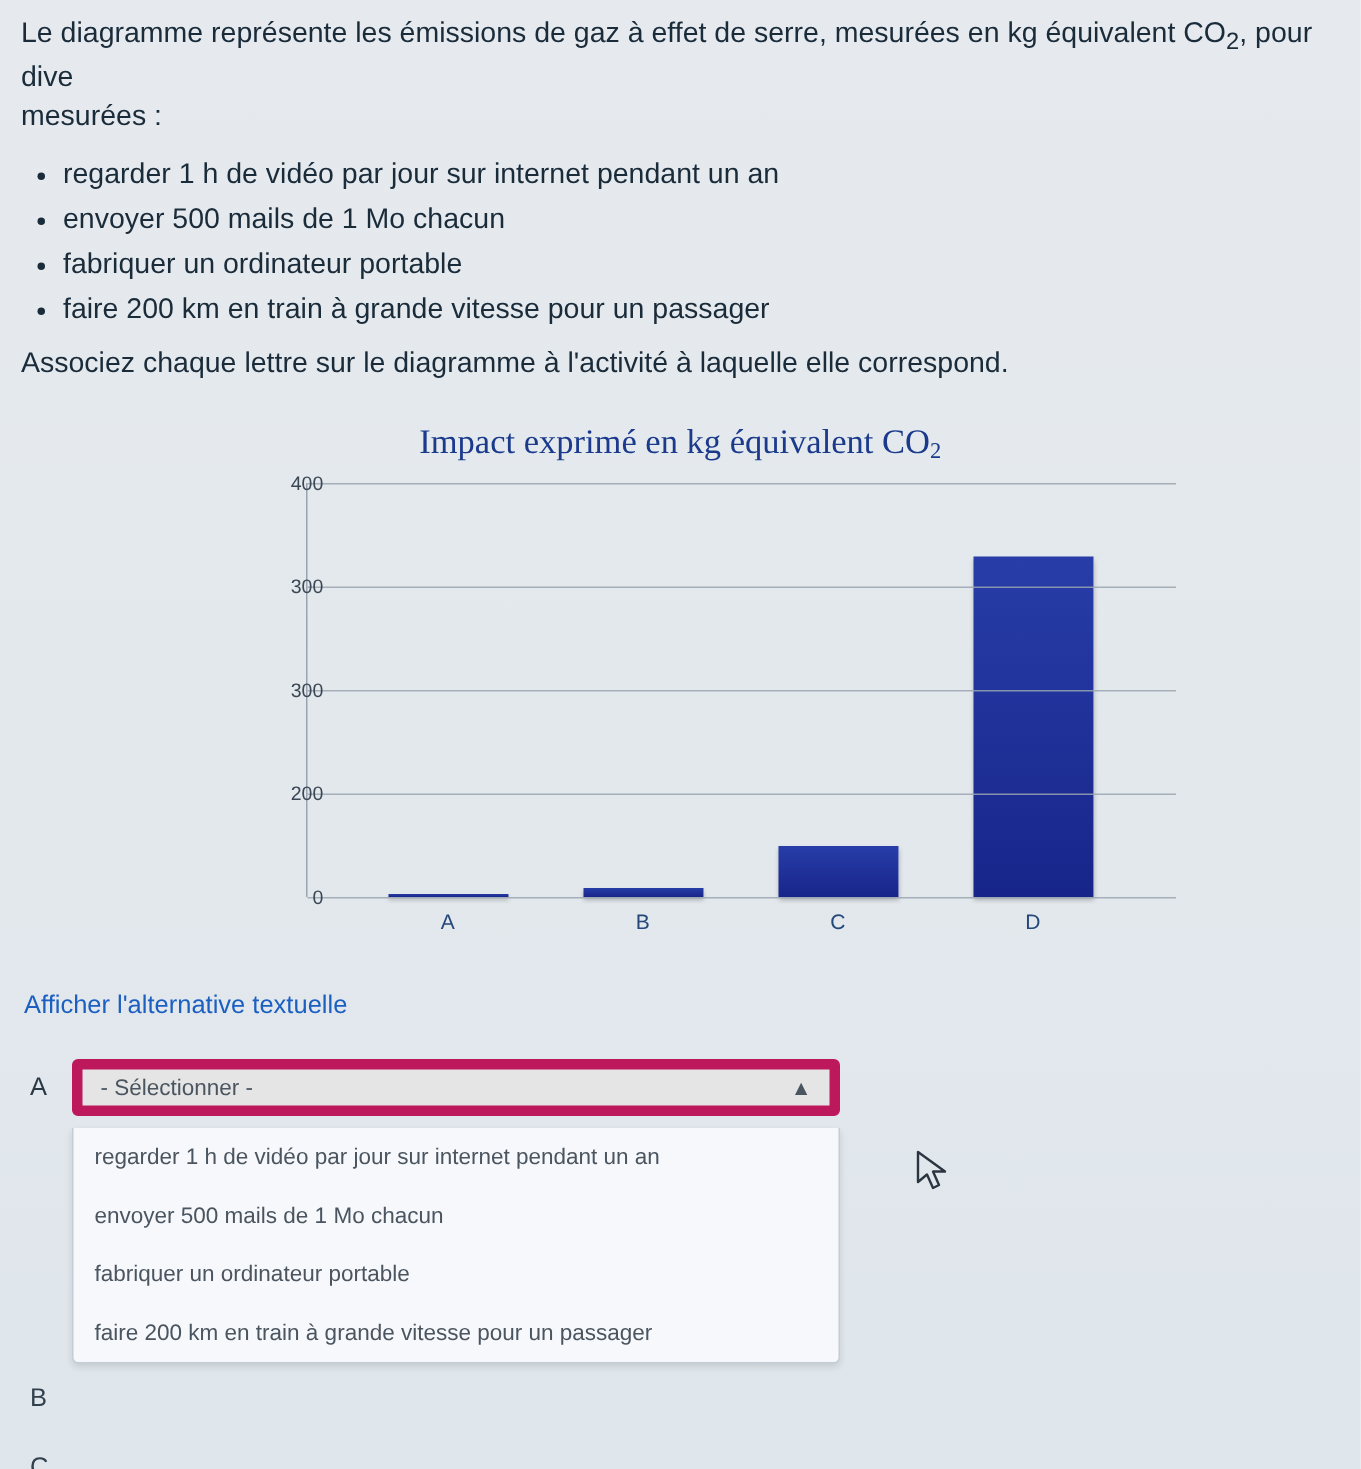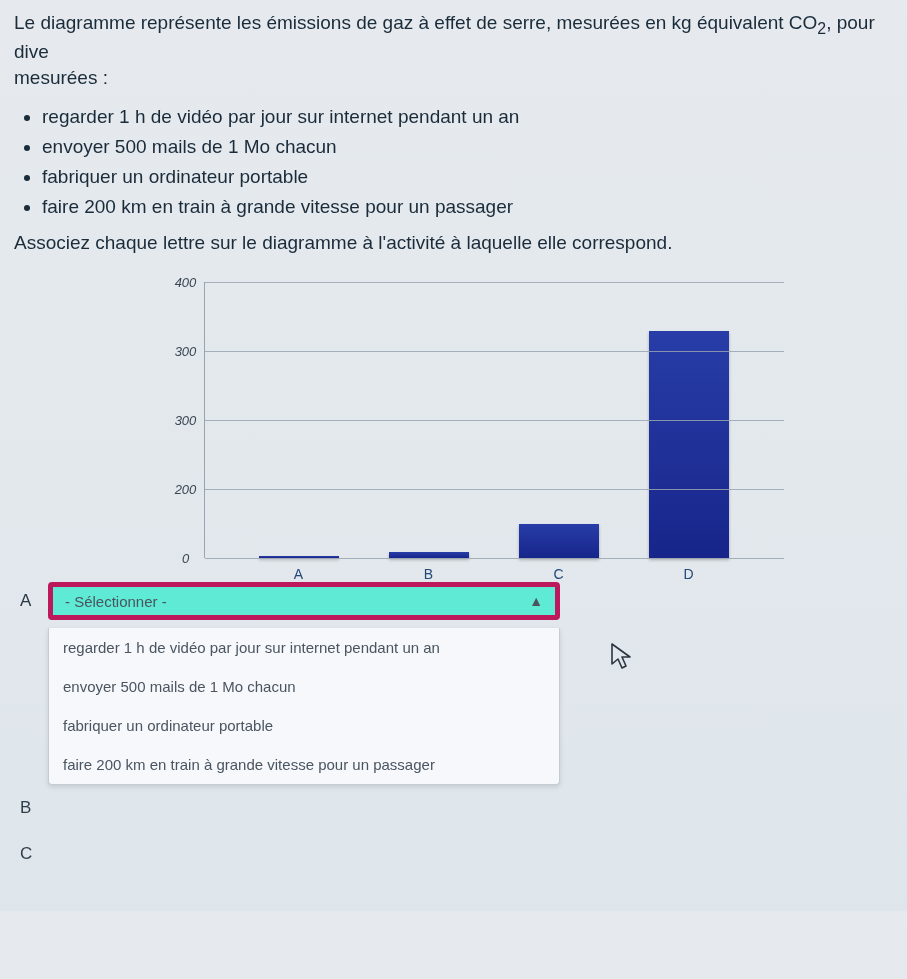--- a/index.html
+++ b/index.html
@@ -39,27 +39,26 @@
   }
   .grid-line {
     position: absolute;
     left: 0; right: 0;
     height: 1px;
     background: #9aa4b0;
     opacity: 0.85;
   }
   .ytick {
     position: absolute;
-    left: 4px;
+    left: 16px;
     width: 36px;
-    text-align: center;
+    text-align: right;
     font-size: 13px;
     color: #3a4755;
     transform: translateY(-50%);
-    font-style: italic;
   }
   .bars {
     position: absolute;
     left: 0; right: 0; bottom: 0;
     height: 100%;
     display: flex;
     align-items: flex-end;
     justify-content: space-around;
     padding: 0 30px;
   }
@@ -89,23 +88,23 @@
     margin: 38px 0 26px 2px;
     cursor: pointer;
   }
 
   .answer-area { margin-left: 6px; width: 540px; position:relative;}
   .row { display:flex; align-items:center; margin-bottom: 8px; min-height:38px;}
   .row-label { width: 28px; font-size: 17px; color:#2b3944;}
   .select-box {
     flex: 1;
     height: 38px;
-    border: 5px solid #be185d;
+    border: 7px solid #be185d;
     border-radius: 4px;
-    background: #5eead4;
+    background: #e5e5e5;
     display:flex; align-items:center; justify-content:space-between;
     padding: 0 12px;
     font-size: 15px;
     color: #4a5560;
     cursor: pointer;
   }
   .chev { font-size: 14px; color:#4a5560; }
   .dropdown {
     margin-left: 28px;
     width: calc(100% - 28px);
@@ -145,20 +144,23 @@
   <ul class="bullets">
     <li>regarder 1 h de vidéo par jour sur internet pendant un an</li>
     <li>envoyer 500 mails de 1 Mo chacun</li>
     <li>fabriquer un ordinateur portable</li>
     <li>faire 200 km en train à grande vitesse pour un passager</li>
   </ul>
 
   <div class="instr">Associez chaque lettre sur le diagramme à l'activité à laquelle elle correspond.</div>
 
   <div class="chart-wrap">
+    <div class="chart-title">
+      <span>Impact exprimé en kg équivalent CO</span><sub>2</sub>
+    </div>
     <div class="chart">
       <div class="plot">
 
         <div class="bars">
             <div class="bar" style="height: 0.75%;"></div>
             <div class="bar" style="height: 2.5%;"></div>
             <div class="bar" style="height: 12.5%;"></div>
             <div class="bar" style="height: 82.5%;"></div>
           </div>
       <div class="grid-line" style="top: 100%;"></div>
@@ -174,20 +176,21 @@
           <div class="xlabel">D</div>
         </div>
     <div class="ytick" style="top: 276px;">0</div>
         <div class="ytick" style="top: 207px;">200</div>
         <div class="ytick" style="top: 138px;">300</div>
         <div class="ytick" style="top: 69px;">300</div>
         <div class="ytick" style="top: 0px;">400</div>
       </div>
   </div>
 
+  <div class="alt-link">Afficher l'alternative textuelle</div>
 
   <div class="answer-area">
 
     <div class="row">
       <div class="row-label">A</div>
       <div class="select-box">
         <span>- Sélectionner -</span>
         <span class="chev">▲</span>
       </div>
     </div>

